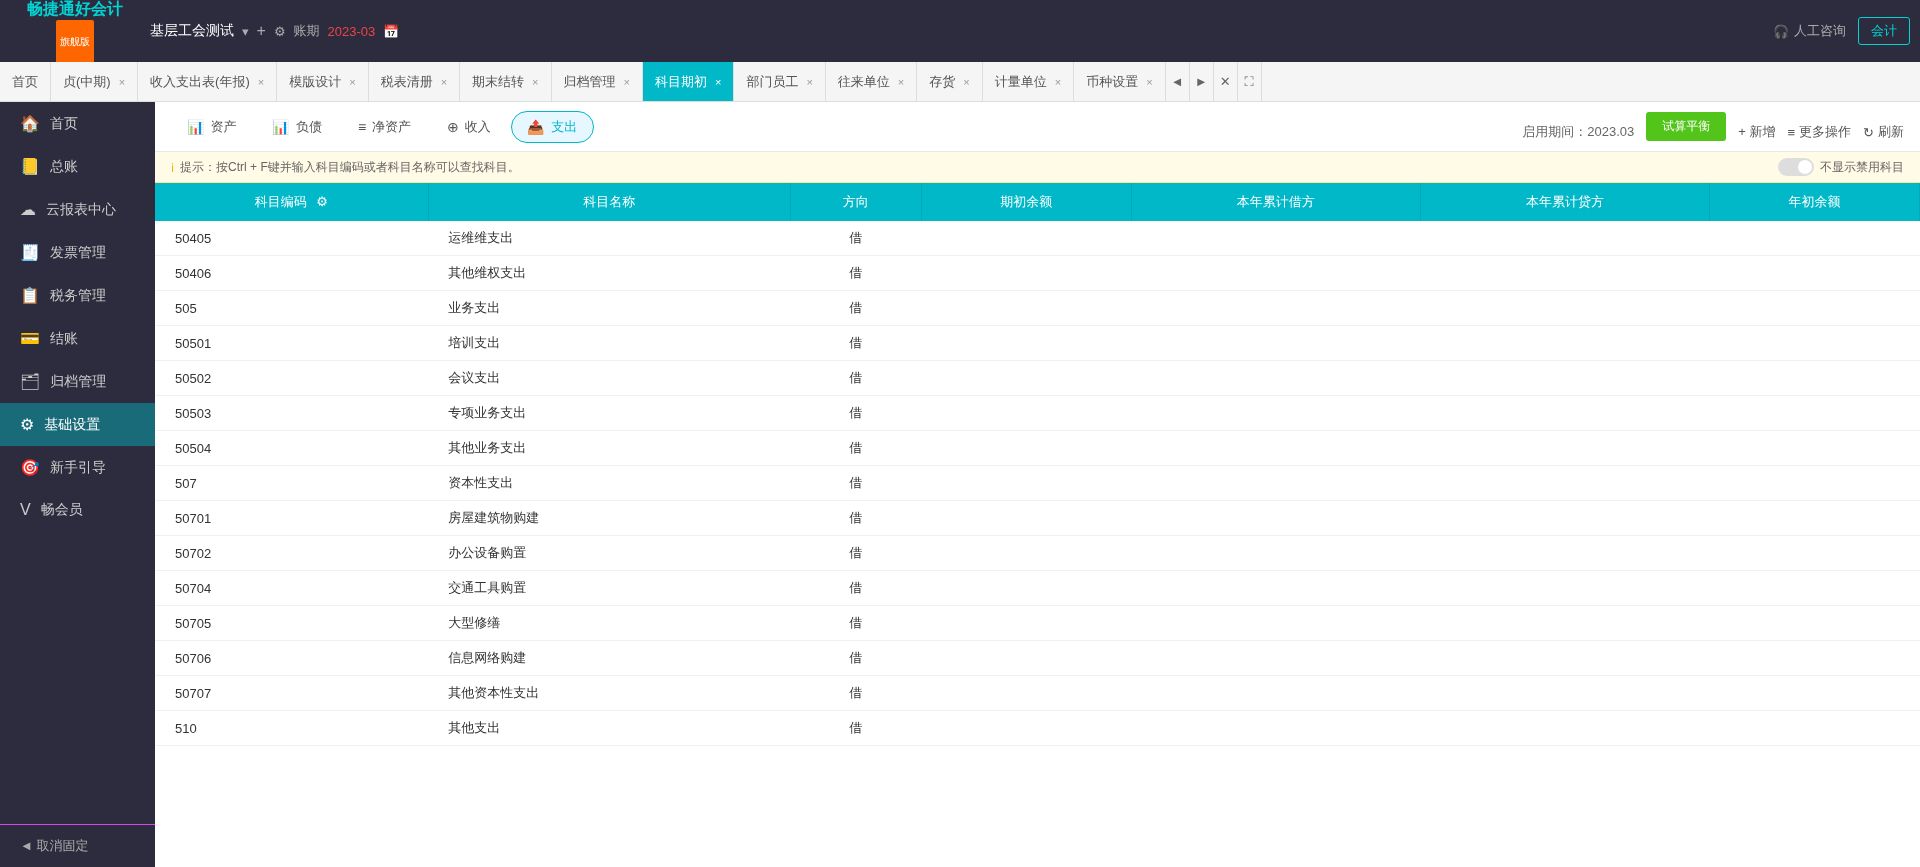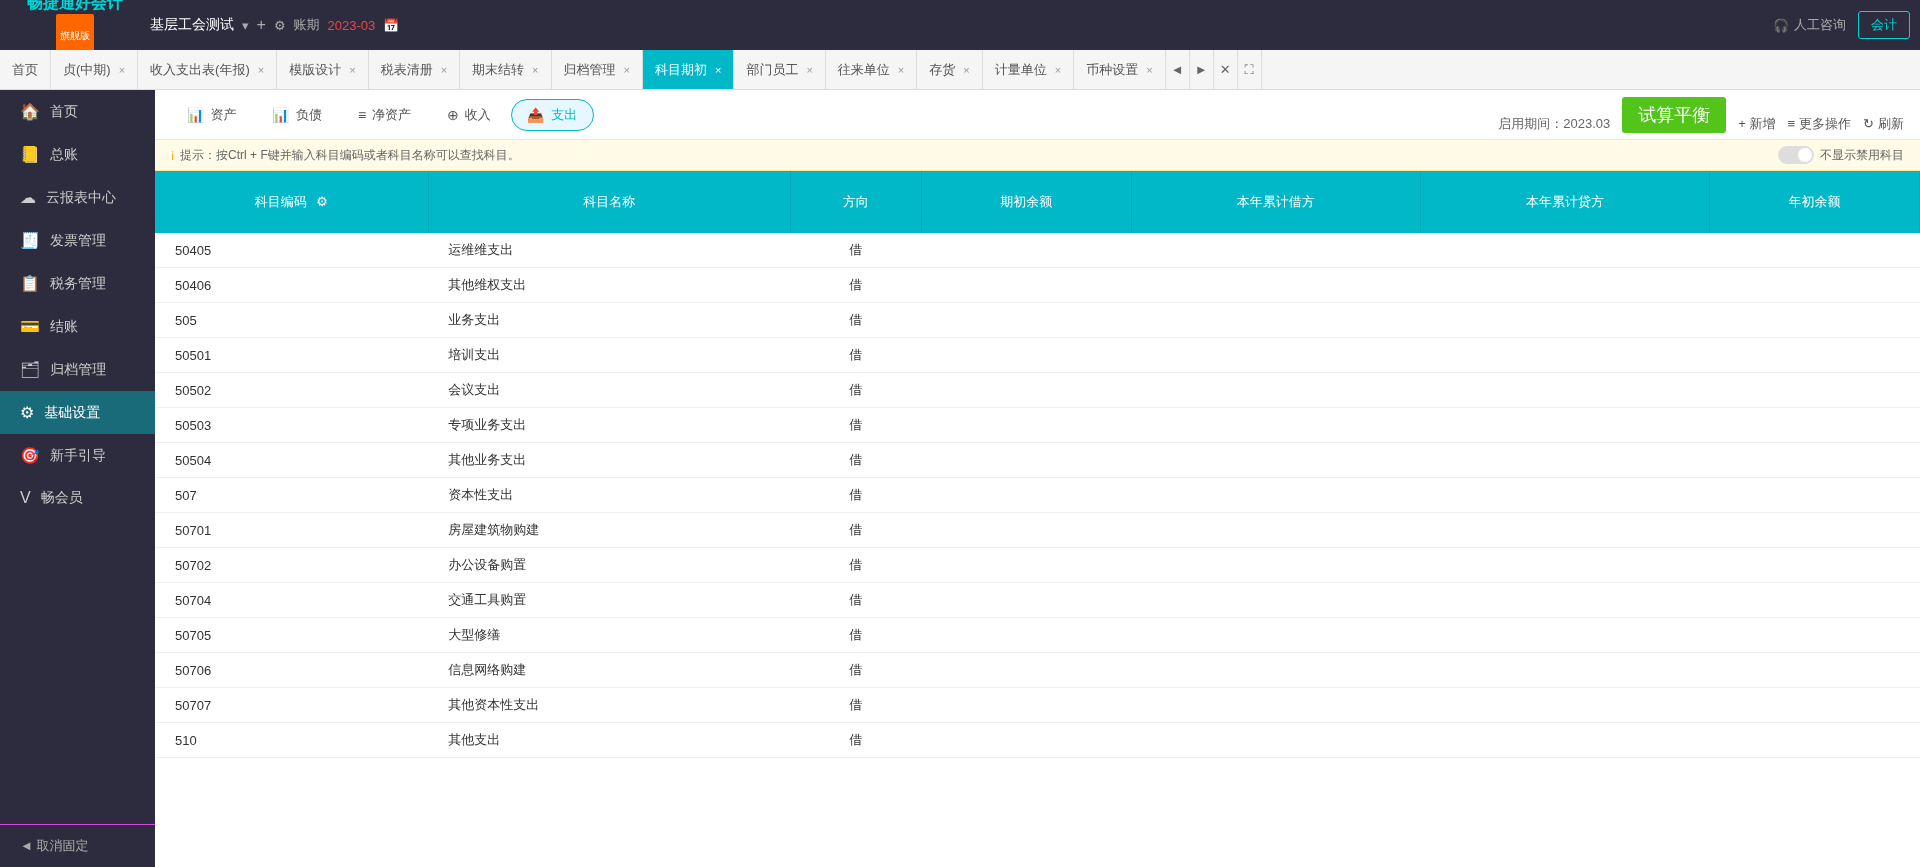--- a/index.html
+++ b/index.html
@@ -1,19 +1,19 @@
 <!DOCTYPE html>
 <html><head>
   <meta charset="utf-8">
   <style>
     * { margin: 0; padding: 0; box-sizing: border-box; }
     body { font-family: 'Microsoft YaHei', Arial, sans-serif; font-size: 13px; background: #f0f2f5; width: 1920px; height: 867px; overflow: hidden; display: flex; flex-direction: column; }
 
     
-    .top-bar { height: 50px; background: #2c2c3e; display: flex; align-items: center; padding: 0 10px; gap: 10px; flex-shrink: 0; }
+    .top-bar { height: 62px; background: #2c2c3e; display: flex; align-items: center; padding: 0 10px; gap: 10px; flex-shrink: 0; }
     .logo-area { display: flex; flex-direction: column; align-items: center; width: 130px; flex-shrink: 0; }
     .logo-title { color: #00d4d4; font-size: 16px; font-weight: bold; }
     .logo-sub { color: #ff6600; font-size: 10px; background: #ff6600; color: white; padding: 15px 4px; border-radius: 2px; }
     .top-bar-center { flex: 1; display: flex; align-items: center; gap: 8px; }
     .company-name { color: white; font-size: 14px; }
     .dropdown-arrow { color: #aaa; }
     .add-btn { color: #aaa; font-size: 16px; cursor: pointer; }
     .settings-btn { color: #aaa; }
     .period-label { color: #aaa; font-size: 13px; }
     .period-value { color: #ef4444; }
@@ -43,37 +43,37 @@
     
     .content { flex: 1; display: flex; flex-direction: column; overflow: hidden; background: white; }
 
     
     .sub-tab-bar { height: 50px; background: white; display: flex; align-items: center; padding: 0 16px; gap: 4px; border-bottom: 1px solid #e8e8e8; flex-shrink: 0; }
     .sub-tab { display: flex; align-items: center; gap: 6px; padding: 6px 16px; border-radius: 20px; cursor: pointer; font-size: 13px; color: #555; }
     .sub-tab.active { background: #e6f7ff; color: #00b8c8; border: 1px solid #00b8c8; }
     .sub-tab-icon { font-size: 14px; }
     .sub-tab-right { margin-left: auto; display: flex; align-items: flex-end; gap: 12px; }
     .period-info { font-size: 13px; color: #666; }
-    .btn-trial { background: #52c41a; color: white; padding: 6px 16px; border: none; border-radius: 3px; cursor: pointer; font-size: 18px; }
+    .btn-trial { background: #52c41a; color: white; padding: 6px 16px; border: none; border-radius: 3px; cursor: pointer; font-size: 12px; }
     .btn-add { color: #555; font-size: 13px; cursor: pointer; display: flex; align-items: center; gap: 4px; }
     .btn-more { color: #555; font-size: 13px; cursor: pointer; display: flex; align-items: center; gap: 4px; }
     .btn-refresh { color: #555; font-size: 13px; cursor: pointer; display: flex; align-items: center; gap: 4px; }
 
     
     .hint-bar { background: #fffbe6; padding: 6px 16px; font-size: 12px; color: #666; display: flex; align-items: center; gap: 6px; border-bottom: 1px solid #ffe58f; flex-shrink: 0; justify-content: space-between; }
     .hint-left { display: flex; align-items: center; gap: 6px; }
     .hint-toggle { display: flex; align-items: center; gap: 6px; }
     .toggle-switch { width: 36px; height: 18px; background: #ddd; border-radius: 9px; position: relative; cursor: pointer; }
     .toggle-knob { width: 14px; height: 14px; background: white; border-radius: 50%; position: absolute; top: 2px; right: 2px; }
 
     
     .table-container { flex: 1; overflow-y: auto; overflow-x: hidden; }
     .data-table { width: 100%; border-collapse: collapse; }
     .data-table thead tr { background: #00b8c8; color: white; }
-    .data-table thead th { padding: 22px 8px; text-align: center; font-weight: normal; font-size: 13px; border-right: 1px solid #00a8b8; white-space: nowrap; }
+    .data-table thead th { padding: 10px 8px; text-align: center; font-weight: normal; font-size: 13px; border-right: 1px solid #00a8b8; white-space: nowrap; }
     .data-table tbody tr { border-bottom: 1px solid #f0f0f0; }
     .data-table tbody td { padding: 8px 8px; text-align: center; font-size: 13px; color: #333; }
     .data-table tbody td.name-col { text-align: left; padding-left: 20px; }
     .data-table tbody td.code-col { padding-left: 20px; text-align: left; }
     .gear-icon { color: white; margin-left: 6px; }
     .code-indent { padding-left: 40px; }
 
     
     .table-container::-webkit-scrollbar { width: 8px; }
     .table-container::-webkit-scrollbar-track { background: #f1f1f1; }

